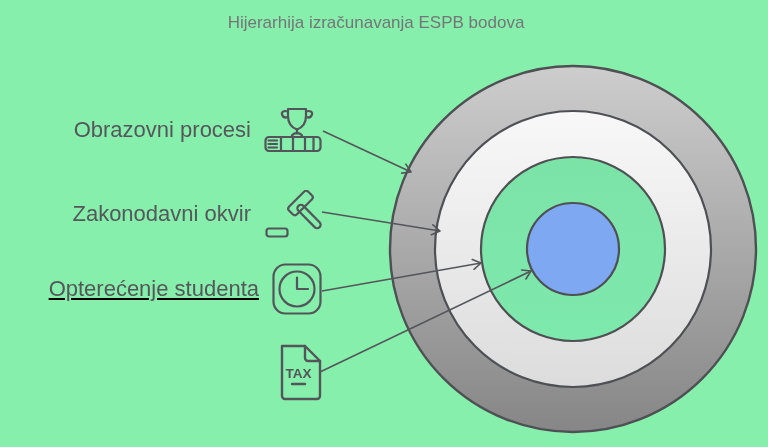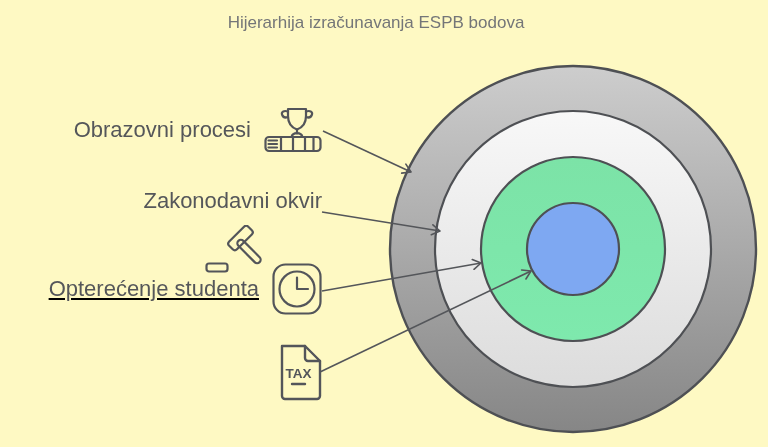--- a/index.html
+++ b/index.html
@@ -1,19 +1,19 @@
 <!DOCTYPE html>
 <html><head>
 <meta charset="utf-8">
 <style>
   html,body{margin:0;padding:0;background:#ffffff;}
   .canvas{
     position:relative;
     width:768px;height:447px;
-    background:#fef9c3;
+    background:#86efac;
     font-family:"Liberation Sans", sans-serif;
     overflow:hidden;
   }
   .title{
     position:absolute;
     top:13px;left:376px;
     transform:translateX(-50%);
     white-space:nowrap;
     font-size:17px;
     color:#747678;
@@ -26,21 +26,21 @@
     align-items:center;
     gap:13px;
     white-space:nowrap;
   }
   .label-text{
     font-size:22px;
     color:#55575a;
     line-height:1;
   }
   .row-1{top:107px;height:46px;}
-  .row-2{top:190px;height:48px;flex-direction:column;}
+  .row-2{top:190px;height:48px;}
   .row-3{top:263px;height:52px;text-decoration:underline;}
   .row-4{top:344px;height:57px;}
   .icon{flex:0 0 auto;display:block;}
   .icon *{vector-effect:none;}
 </style>
 </head>
 <body>
 
 <div class="canvas">
 

